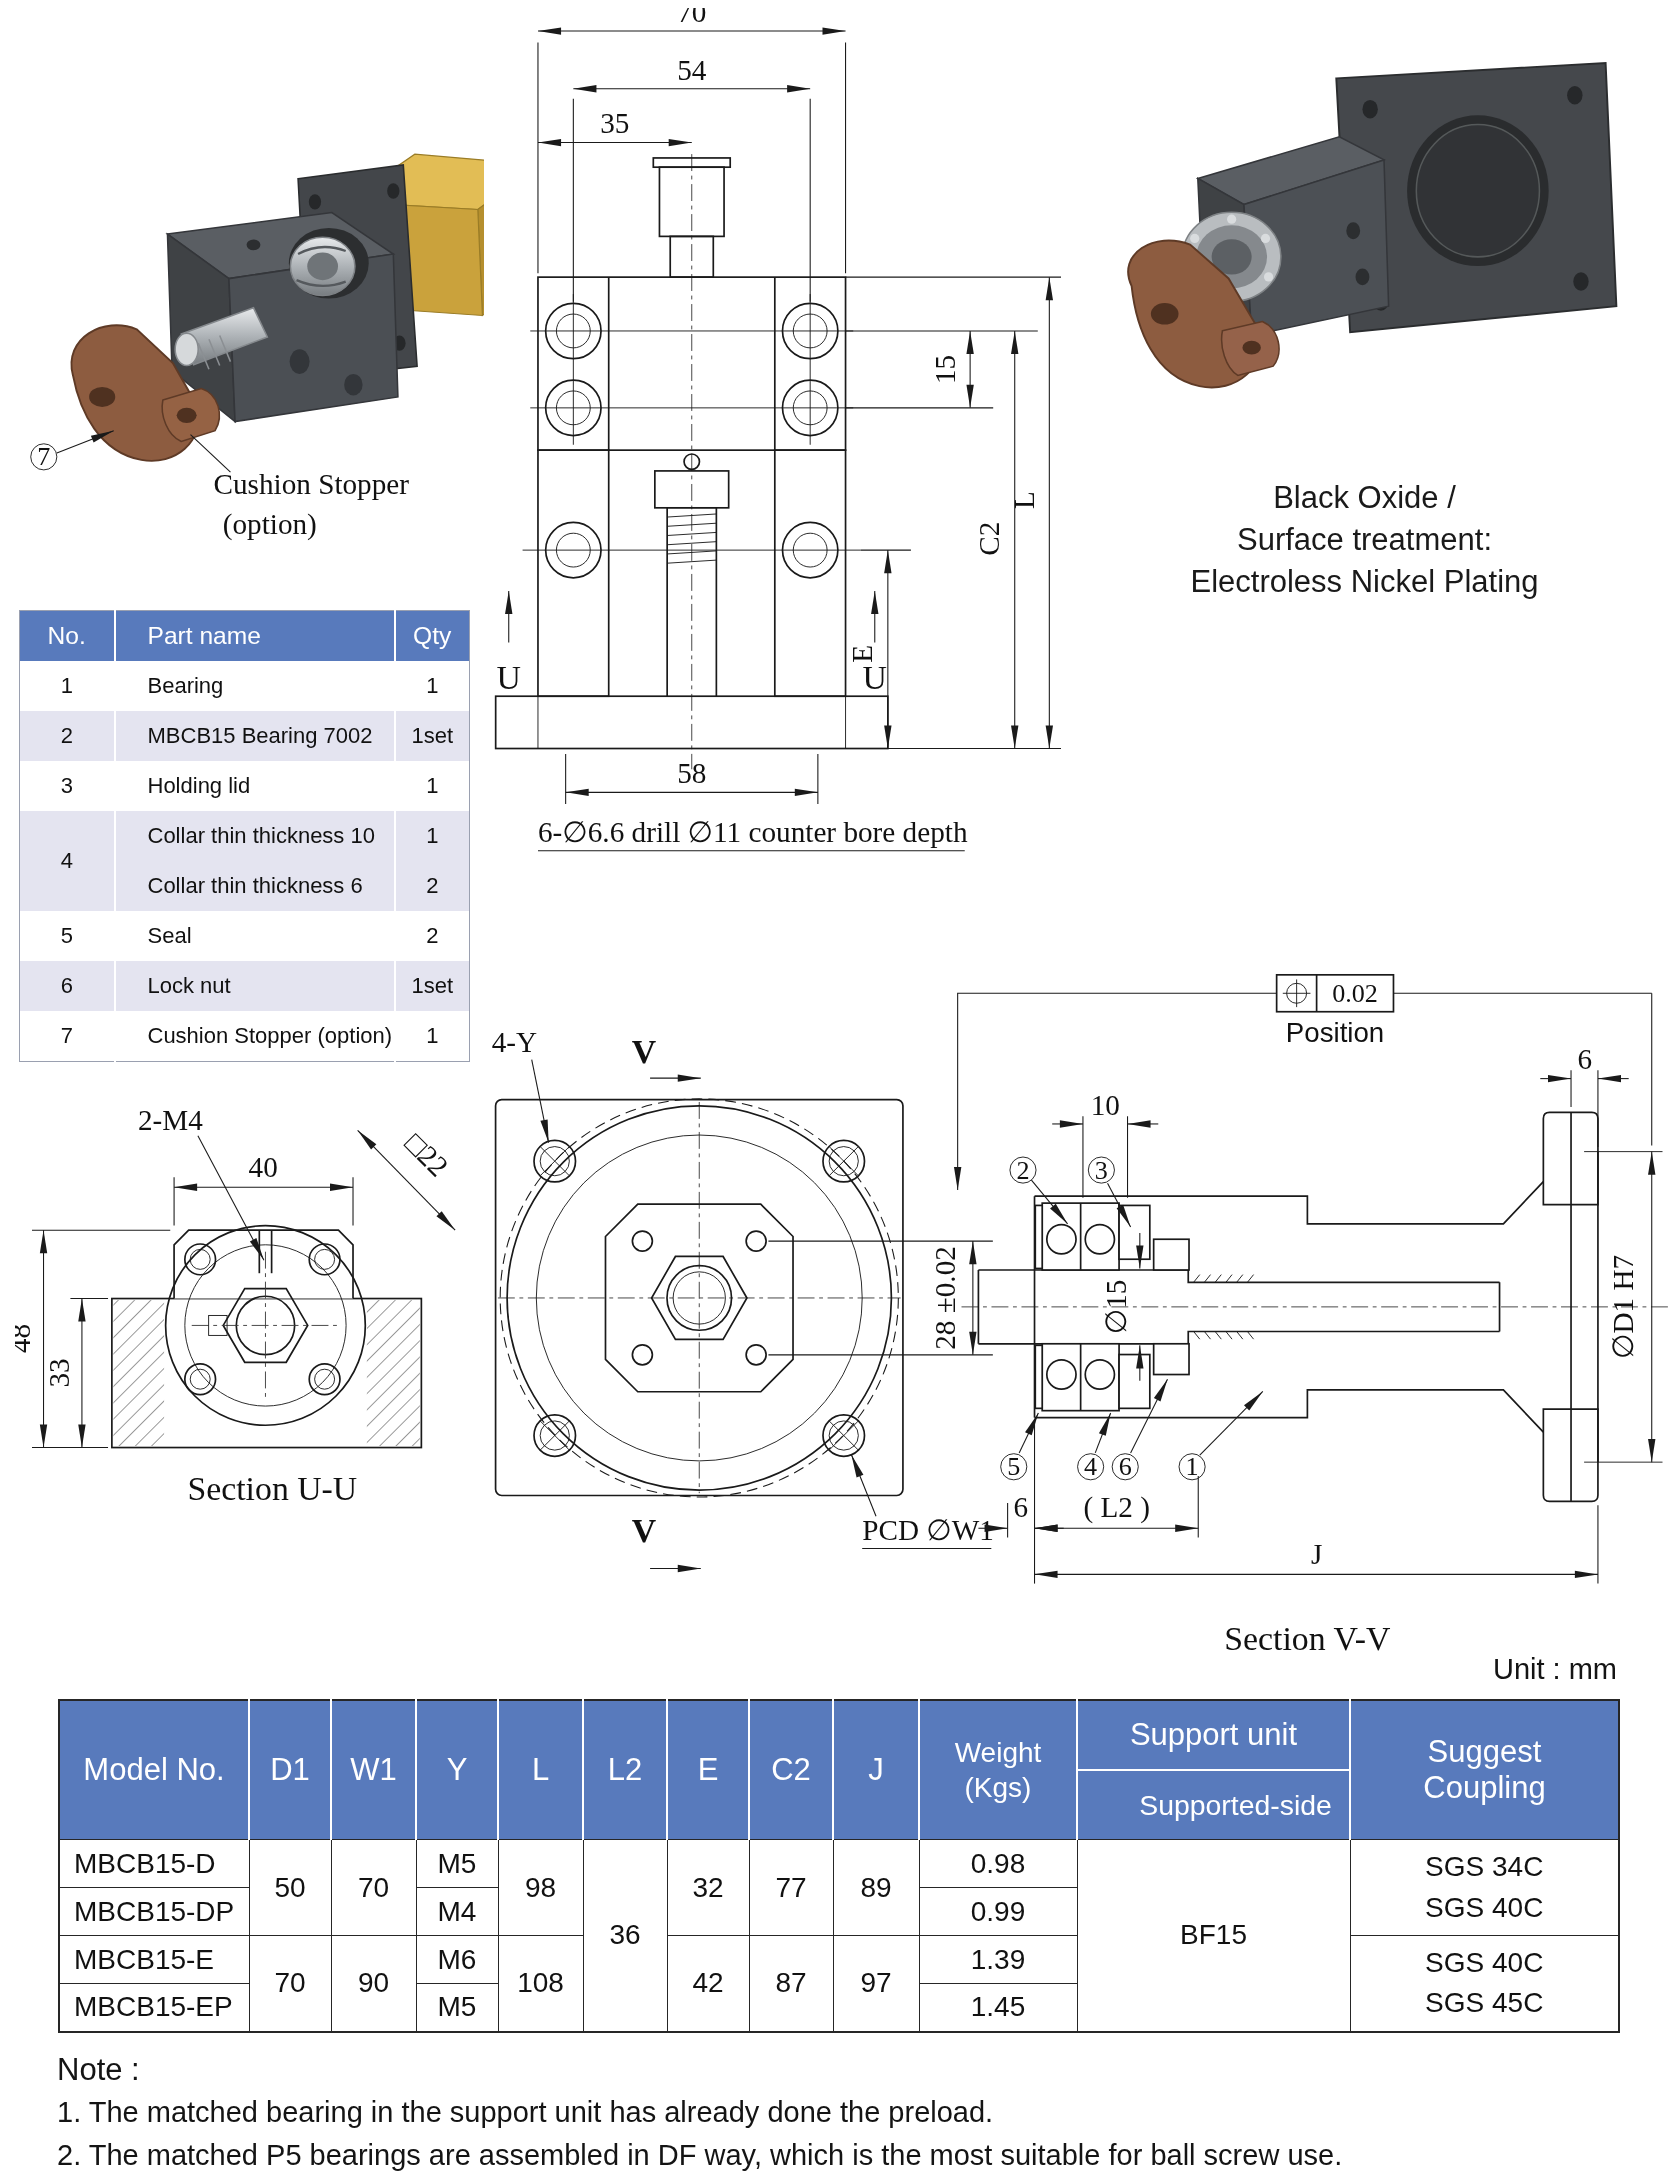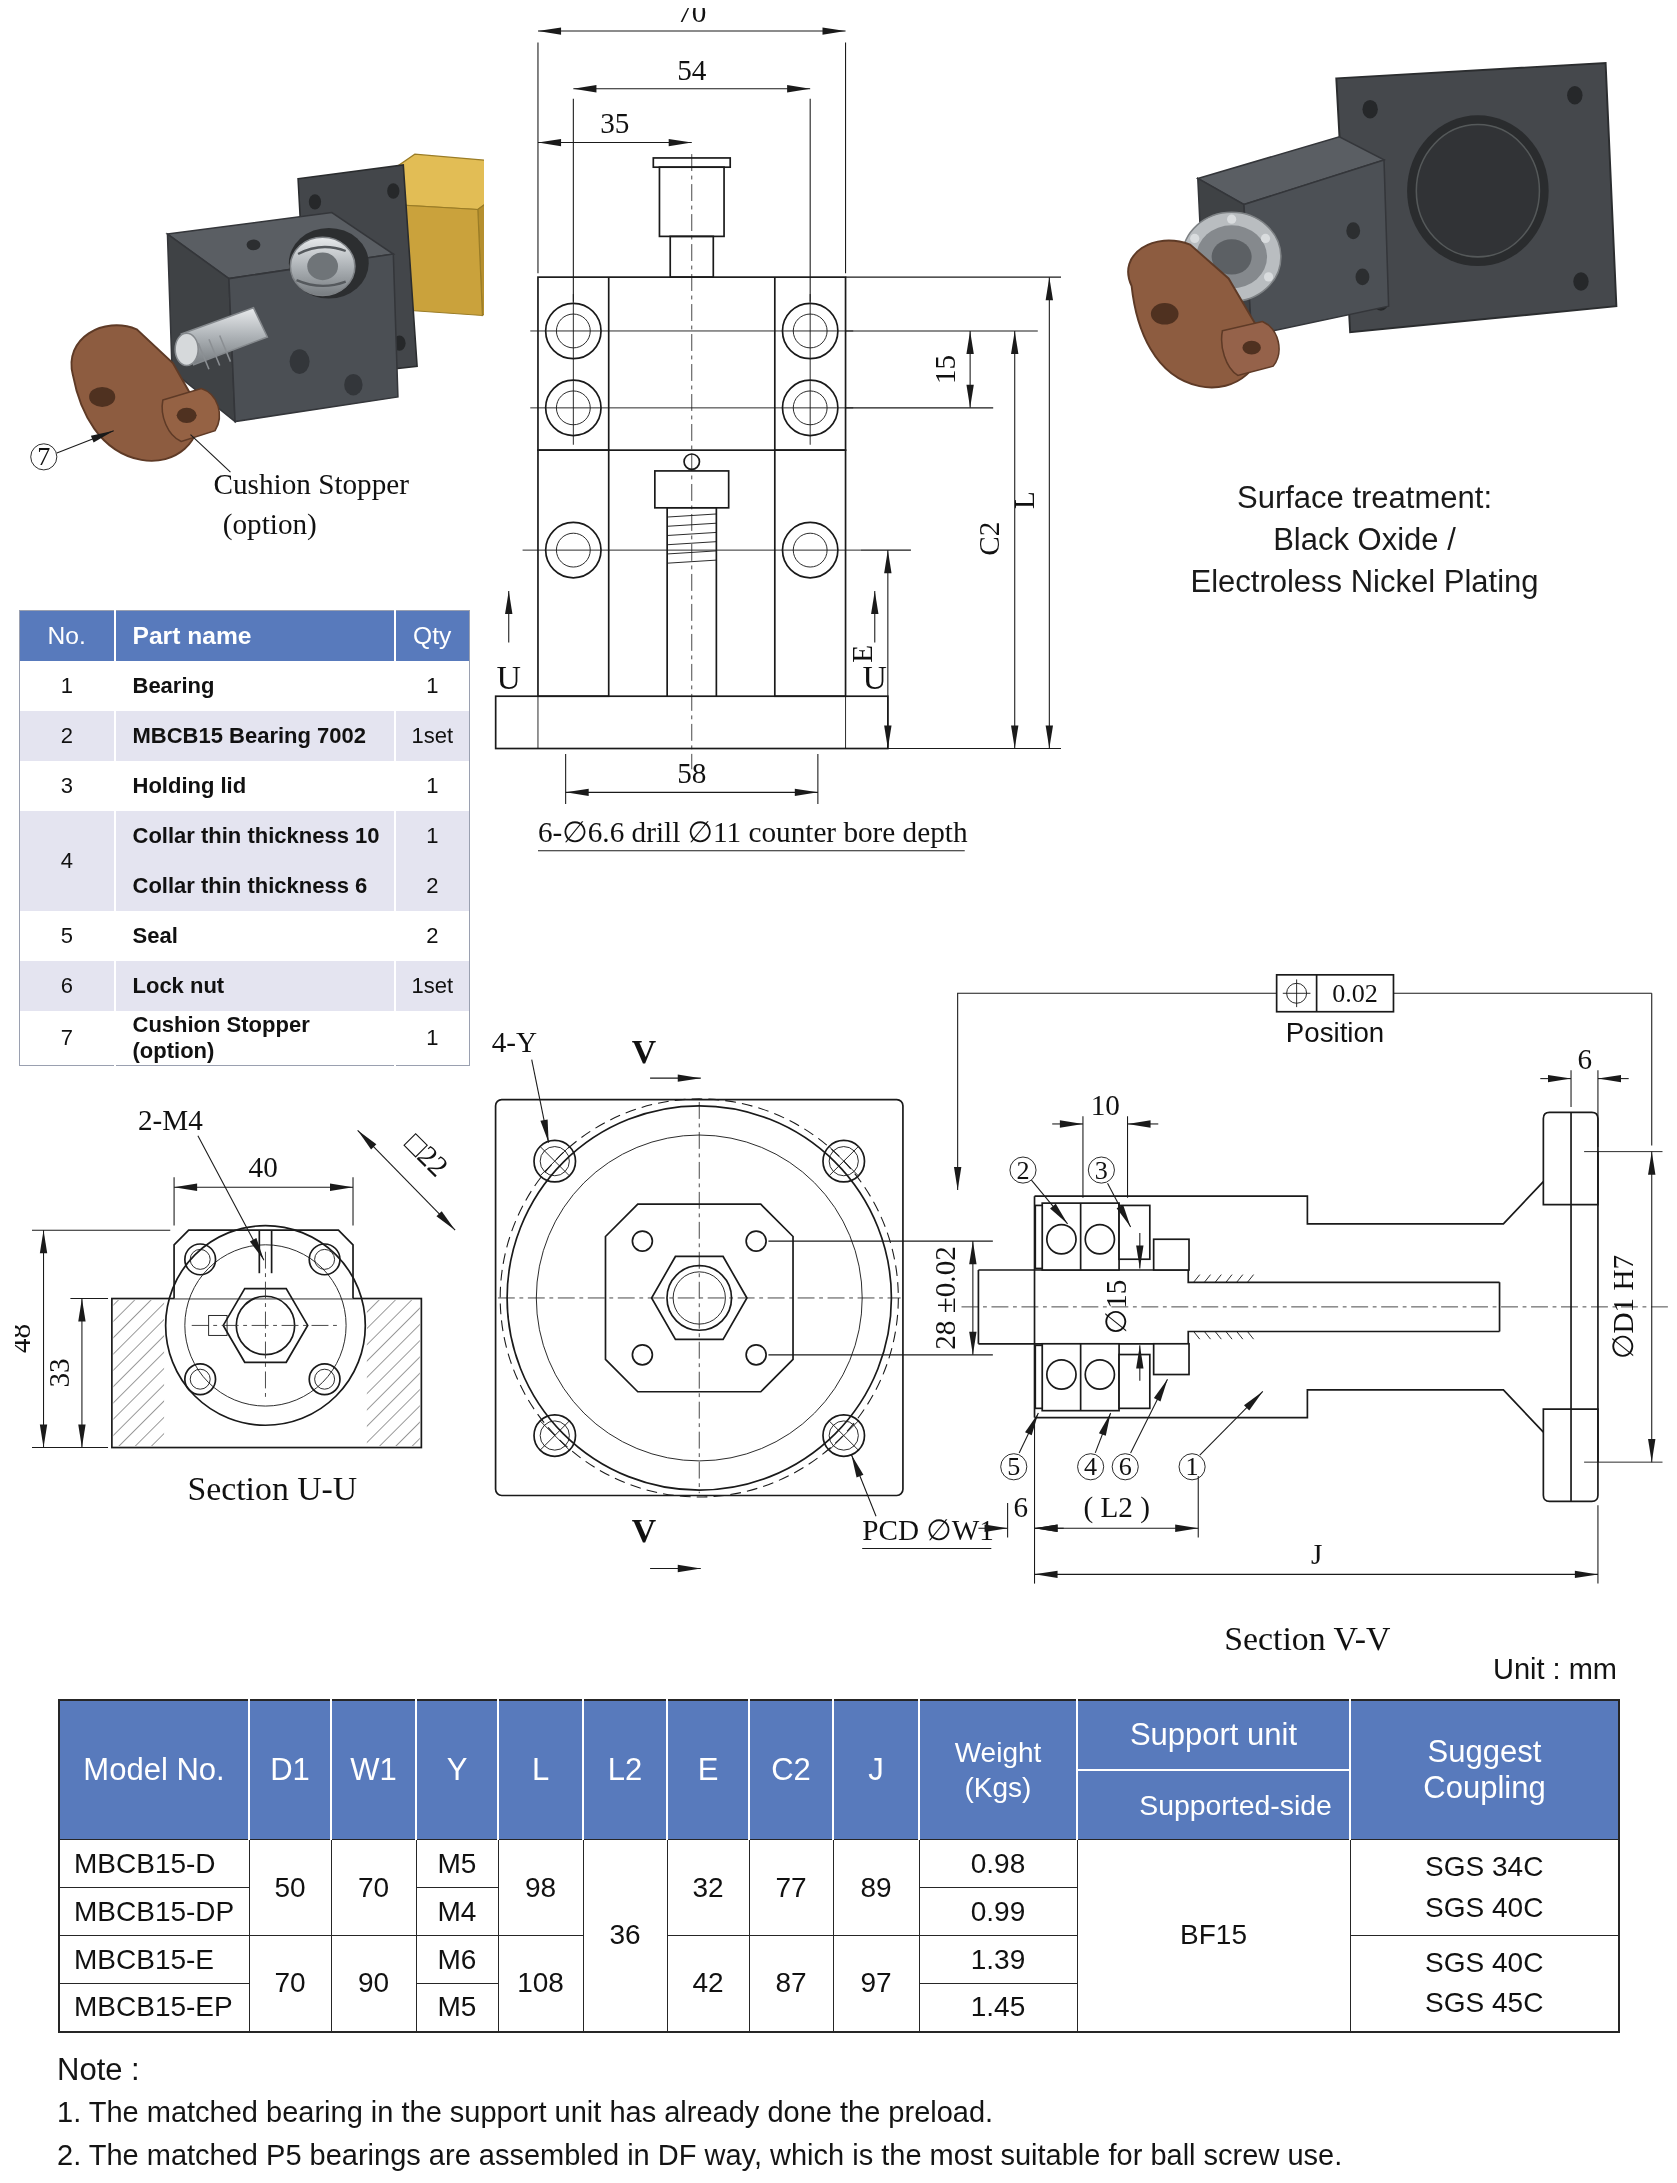--- a/index.html
+++ b/index.html
@@ -19,21 +19,21 @@
   text.ttl{font-family:"Liberation Serif",serif;fill:#111;font-size:44px;}
   text.sans{font-family:"Liberation Sans",sans-serif;fill:#111;font-size:36px;}
   
   table{border-collapse:collapse;table-layout:fixed;}
   .parts{position:absolute;left:19px;top:610px;width:449px;border:0.8px solid #9aa0b0;}
   .parts th{background:#587ABC;color:#fff;font-size:24.6px;font-weight:normal;
             border-right:2.3px solid #fff;height:48px;}
   .parts td{font-size:22px;height:48px;border-right:2.3px solid #fff;}
   .parts th:last-child,.parts td:last-child{border-right:none;}
   .parts .c{text-align:center;}
-  .parts .l{text-align:left;padding-left:17px;font-weight:bold;}
+  .parts .l{text-align:left;padding-left:32px;}
   .parts tr.alt td{background:#E4E4F0;}
   .spec{position:absolute;left:58px;top:1699px;width:1561px;border:2.3px solid #262626;}
   .spec th{background:#587ABC;color:#fff;font-weight:normal;border-right:2.3px solid #fff;
            border-bottom:1.5px solid #262626;font-size:31px;}
   .spec th:last-child{border-right:none;}
   .spec thead tr{height:138px;}
   .spec tbody tr{height:48px;}
   .spec td{border:1.5px solid #262626;font-size:28px;text-align:center;background:#fff;}
   .spec td.model{text-align:left;padding-left:14px;}
   .supwrap{display:flex;flex-direction:column;height:138px;justify-content:stretch;}
@@ -247,22 +247,22 @@
   <g>
     <path d="M1472,372 C1452,330 1502,300 1548,318 L1598,362 L1638,430 C1650,476 1608,512 1560,502 C1502,490 1478,428 1472,372 z" fill="#8d5c40" stroke="#5e3a26" stroke-width="2.5"></path>
     <path d="M1590,430 L1642,418 C1664,428 1670,458 1656,476 L1610,488 C1594,478 1586,450 1590,430 z" fill="#95624a" stroke="#5e3a26" stroke-width="2"></path>
     <ellipse cx="1515" cy="408" rx="18" ry="14" fill="#4f3120"></ellipse>
     <ellipse cx="1628" cy="452" rx="12" ry="9" fill="#4f3120"></ellipse>
   </g>
 </svg>
 
 
 <div class="surface">
+  <div>Black Oxide /</div>
   <div>Surface treatment:</div>
-  <div>Black Oxide /</div>
   <div>Electroless Nickel Plating</div>
 </div>
 
 
 <table class="parts">
   <colgroup>
       <col style="width:95px">
       <col style="width:280px">
       <col style="width:75px">
     </colgroup>

